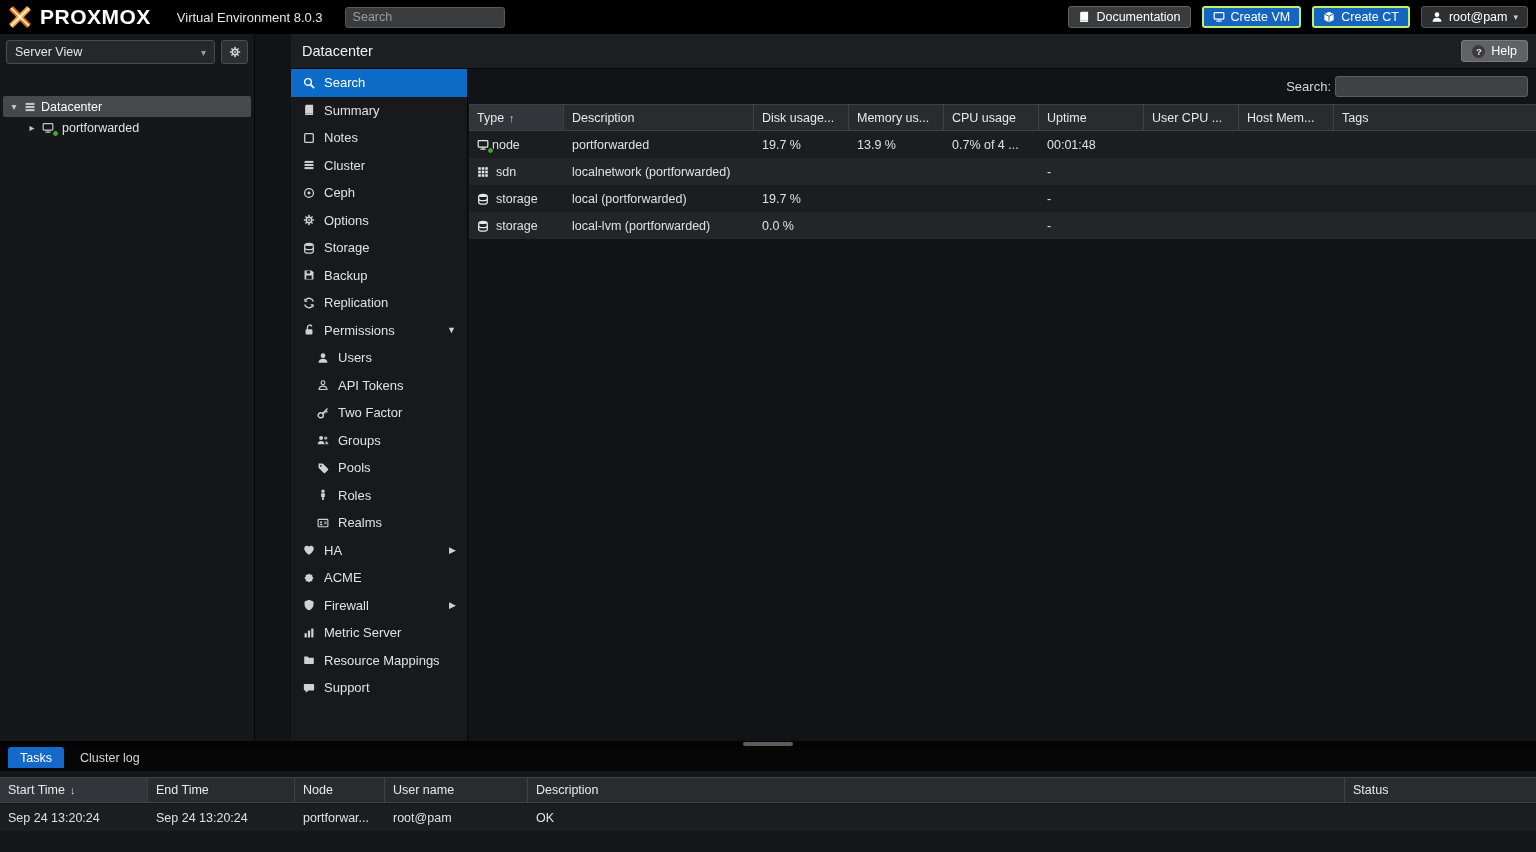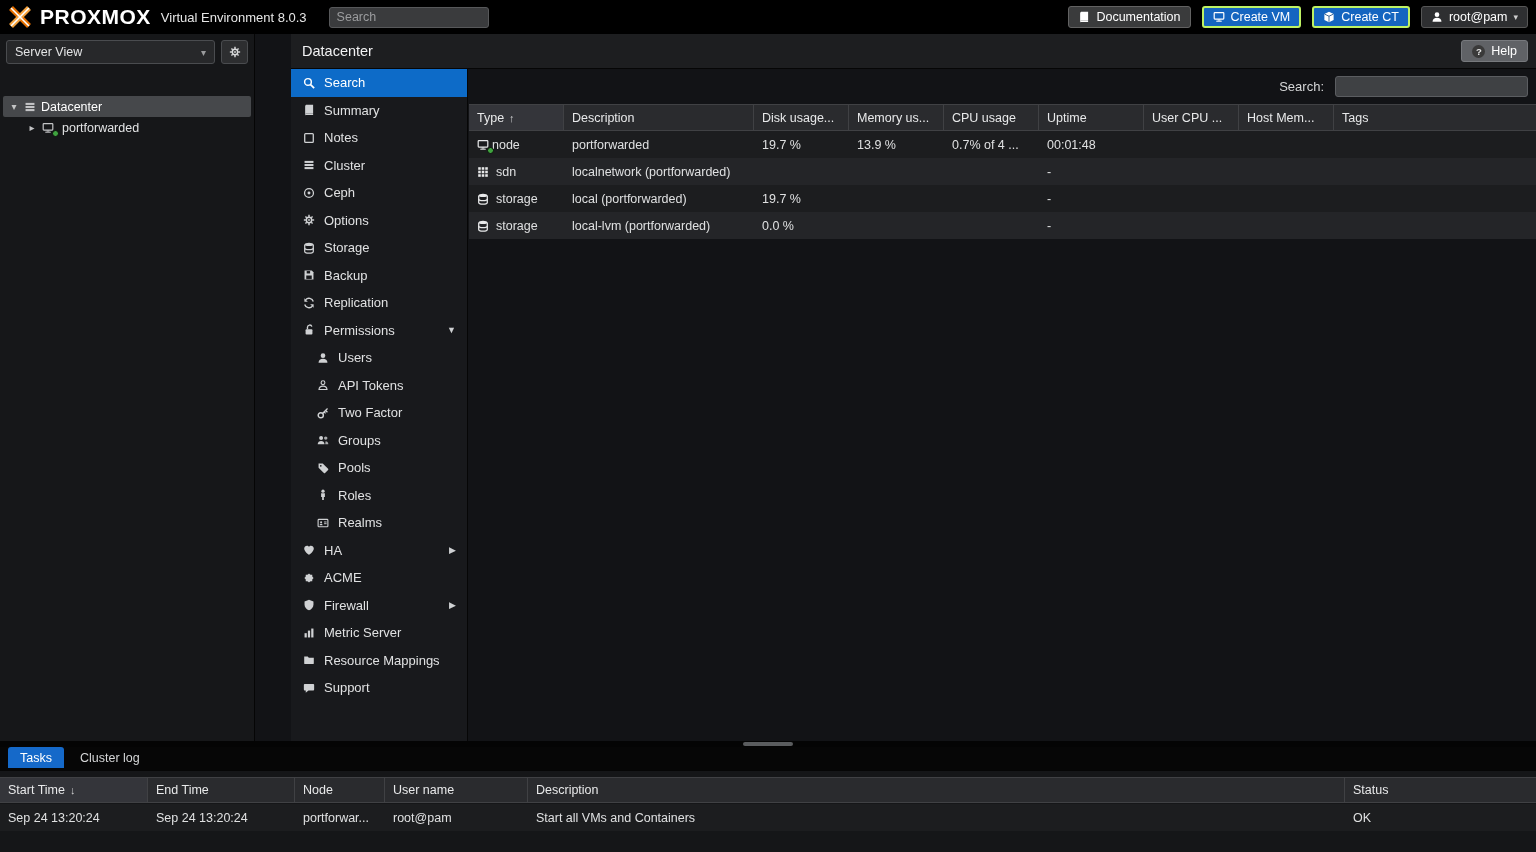--- a/index.html
+++ b/index.html
@@ -15,21 +15,21 @@
   .ic { width:14px; height:14px; flex:0 0 auto; display:inline-block; vertical-align:middle; }
   .ic-sm { width:12px; height:12px; }
 
   
   .topbar {
     position:absolute; top:0; left:0; right:0; height:34px;
     background:#000; display:flex; align-items:center; padding:0 8px; gap:8px;
   }
   .brand-mark { width:24px; height:22px; }
   .brand-word { font-size:21px; font-weight:bold; color:#fff; letter-spacing:0.5px; }
-  .product { color:#e6e6e6; font-size:13px; margin-left:2px;text-align:right; }
+  .product { color:#e6e6e6; font-size:13px; margin-left:18px;text-align:right; }
   .tb-search {
     margin-left:14px; width:160px; height:21px; background:#3a3b3d;
     border:1px solid #57585a; border-radius:3px; color:#ddd; padding:0 7px; font-size:12.5px;
     font-family:"Liberation Sans",sans-serif;
   }
   .tb-search::placeholder { color:#9b9c9e; }
   .tb-right { margin-left:auto; display:flex; align-items:center; gap:11px; }
   .tb-btn {
     height:22px; display:flex; align-items:center; gap:6px; padding:0 9px;
     border-radius:3px; font-size:12.5px; color:#fff; cursor:pointer; white-space:nowrap;
@@ -95,21 +95,21 @@
     color:#e0e1e2; cursor:pointer; position:relative; font-size:13px;
   }
   .nav-item .ic { color:#cfd1d3; }
   .nav-item.sel { background:#0d6bc8; color:#fff; }
   .nav-item.sel .ic { color:#fff; }
   .nav-item.sub { padding-left:26px; }
   .nav-exp { position:absolute; right:11px; font-size:9px; color:#cfd1d3; }
 
   
   .content { position:absolute; top:69px; left:469px; right:0; bottom:111px; background:#121316; }
-  .search-row { position:absolute; top:7px; right:8px; display:flex; align-items:center; gap:11px; }
+  .search-row { position:absolute; top:7px; right:8px; display:flex; align-items:center; gap:4px; }
   .search-label { color:#d6d7d8; font-size:13px; }
   .panel-search {
     width:193px; height:21px; background:#3f4144; border:1px solid #5b5d61; border-radius:3px;
     color:#ddd; padding:0 6px; font-family:"Liberation Sans",sans-serif;
   }
 
   .rtable { position:absolute; top:35px; left:0; right:0; }
   .thead { display:flex; height:27px; background:#2a2b2e; border-top:1px solid #404144; border-bottom:1px solid #404144; }
   .th {
     display:flex; align-items:center; padding:0 8px; font-size:12.5px; color:#e8e9ea;
@@ -652,16 +652,15 @@
     <div class="th b5">
         <span>Status</span>
       </div>
   </div>
 
   <div class="btrow">
     <div class="td b0">Sep 24 13:20:24</div>
     <div class="td b1">Sep 24 13:20:24</div>
     <div class="td b2">portforwar...</div>
     <div class="td b3">root@pam</div>
-    <div class="td b4">Start all VMs and Containers</div>
     <div class="td b5">OK</div>
   </div>
 </div>
 
 </body></html>

